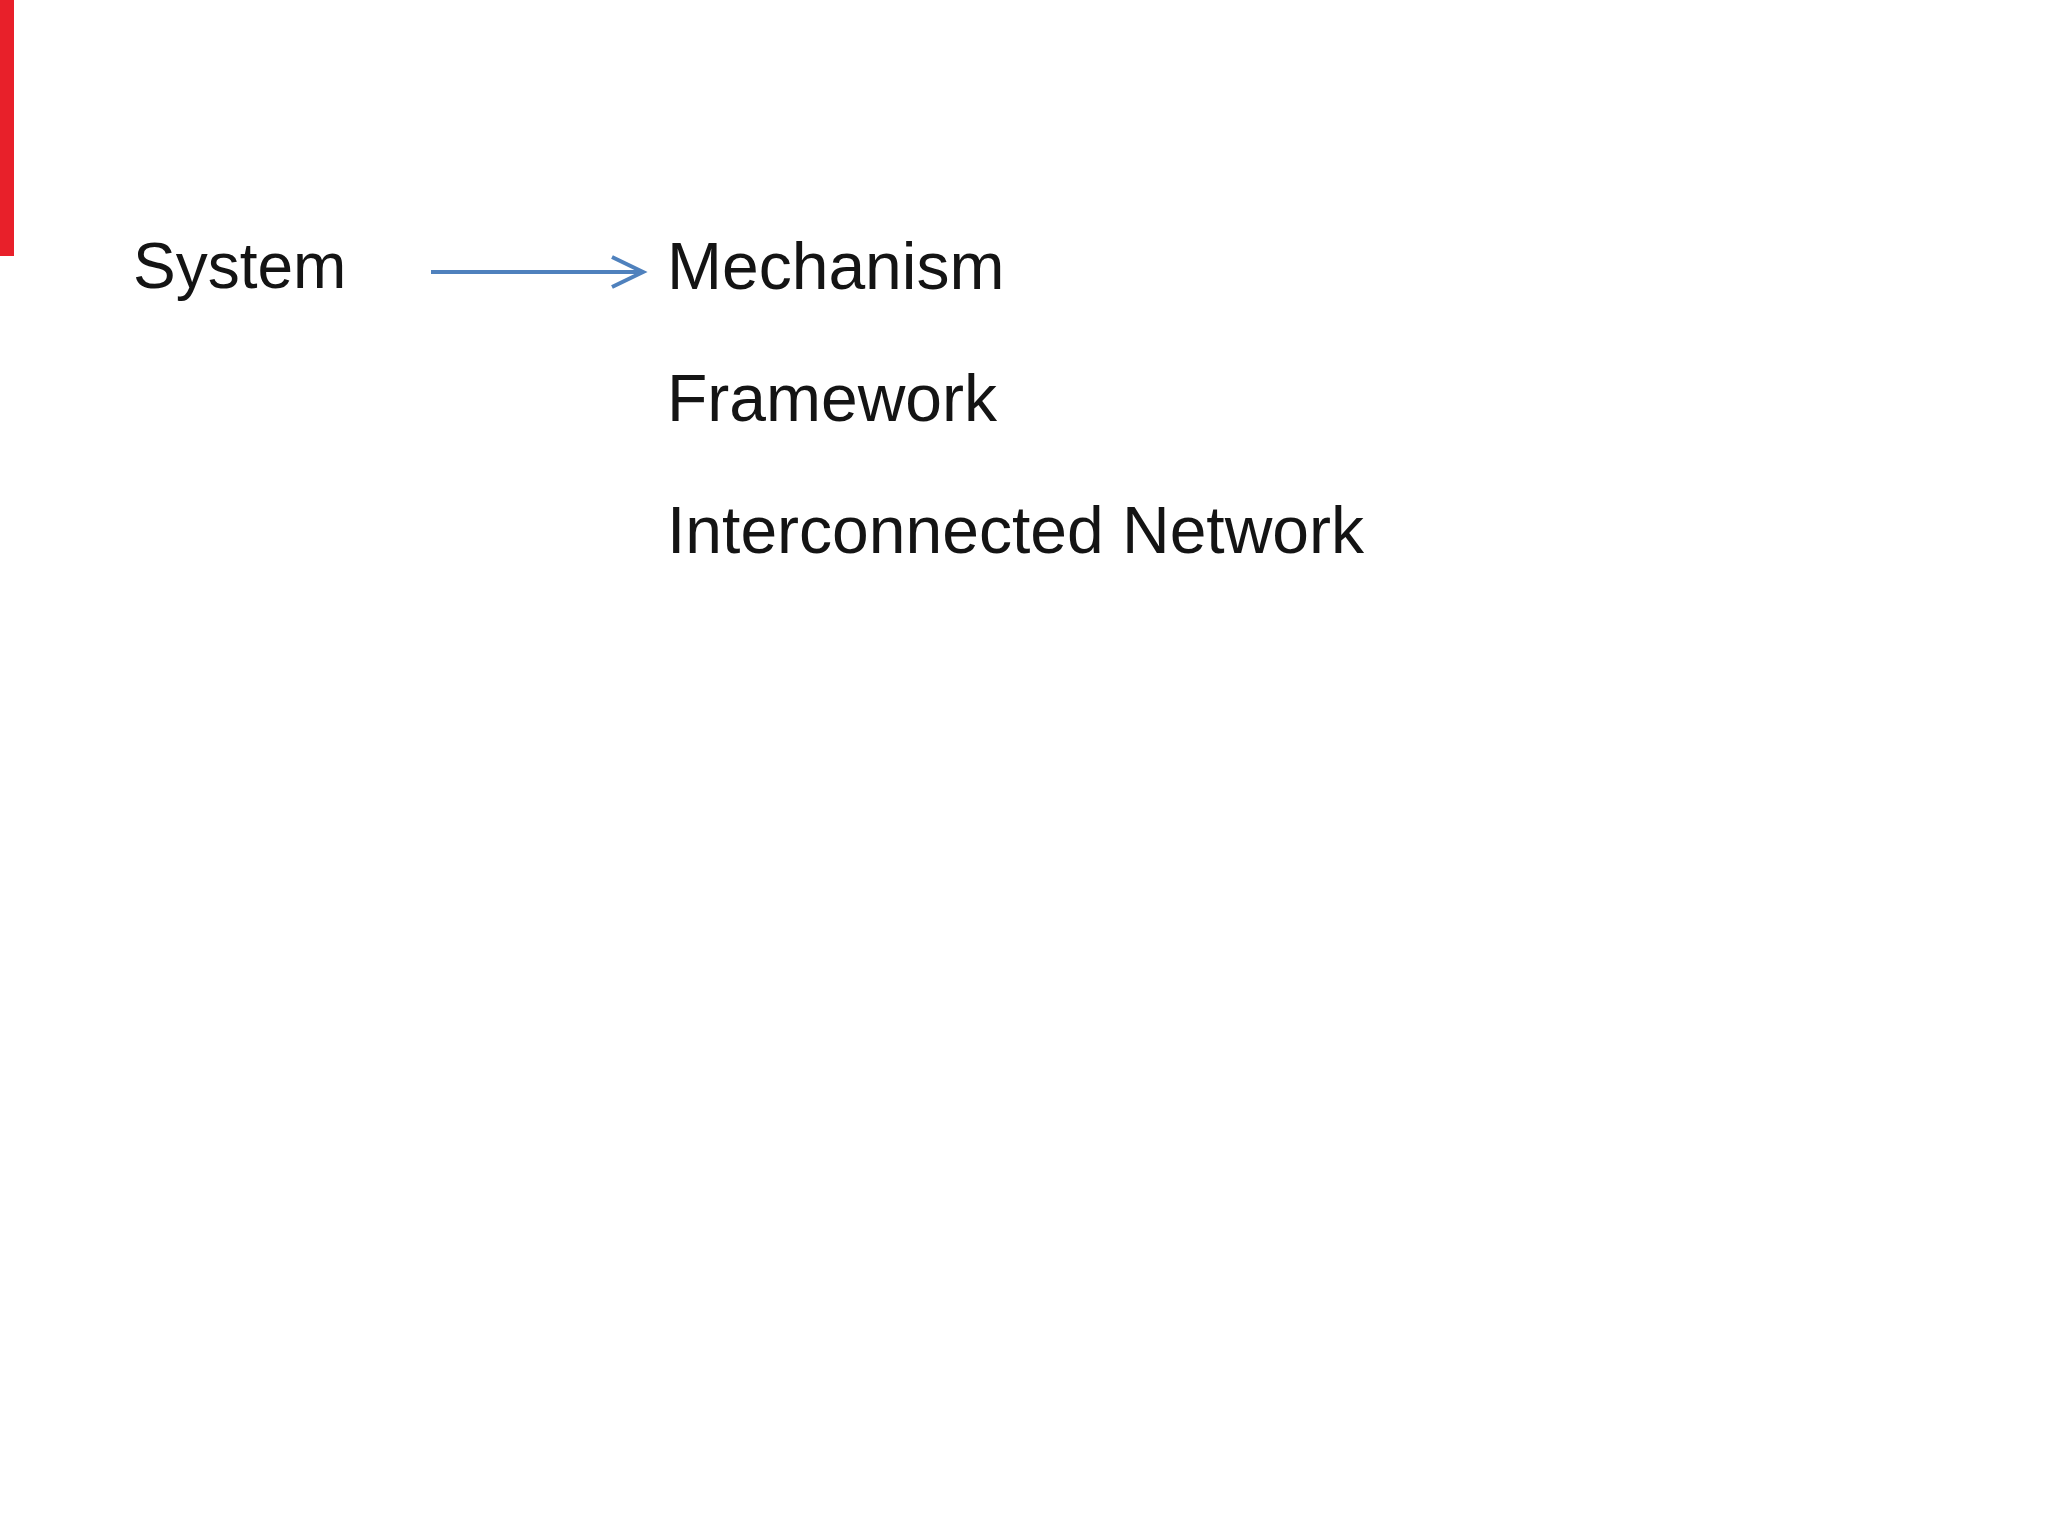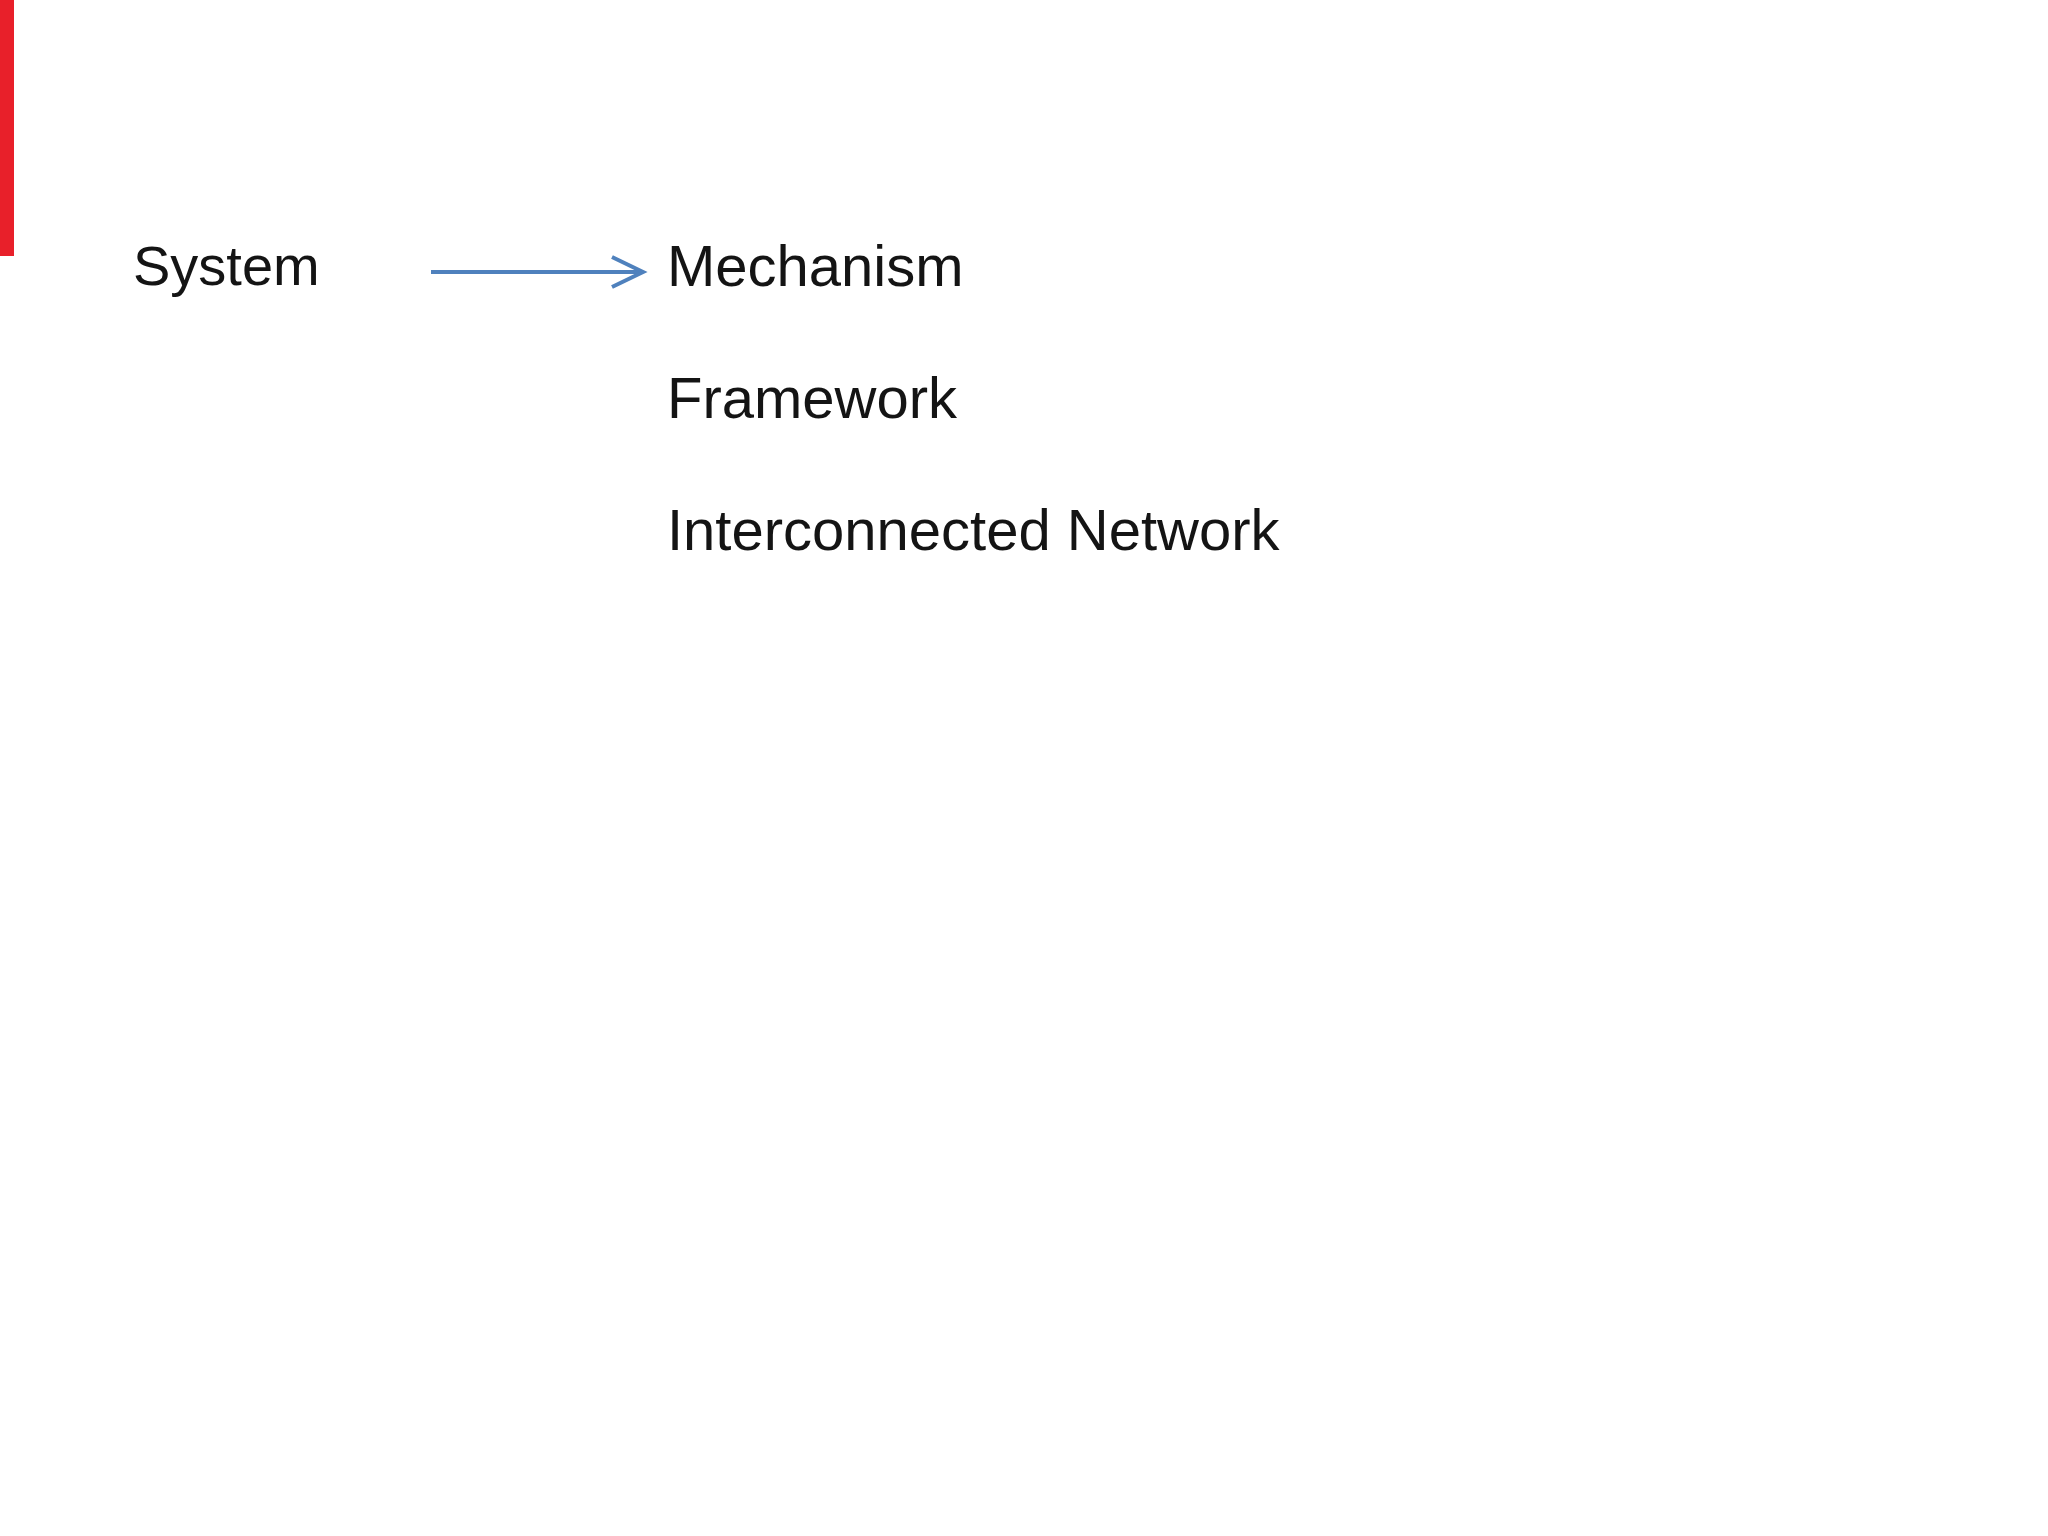--- a/index.html
+++ b/index.html
@@ -20,36 +20,36 @@
     position: absolute;
     left: 0;
     top: 0;
     width: 14px;
     height: 256px;
   }
   .term {
     position: absolute;
     left: 133px;
     top: 200px;
-    font-size: 56px;
+    font-size: 64px;
     line-height: 132px;
     white-space: nowrap;
   }
   .arrow-wrap {
     position: absolute;
     left: 428px;
     top: 250px;
     width: 225px;
     height: 44px;
   }
   .synonyms {
     position: absolute;
     left: 667px;
     top: 200px;
-    font-size: 58px;
+    font-size: 66px;
     line-height: 132px;
   }
   .synonyms .item {
     white-space: nowrap;
   }
 </style>
 </head>
 <body>
 
 <div id="slide-canvas">

